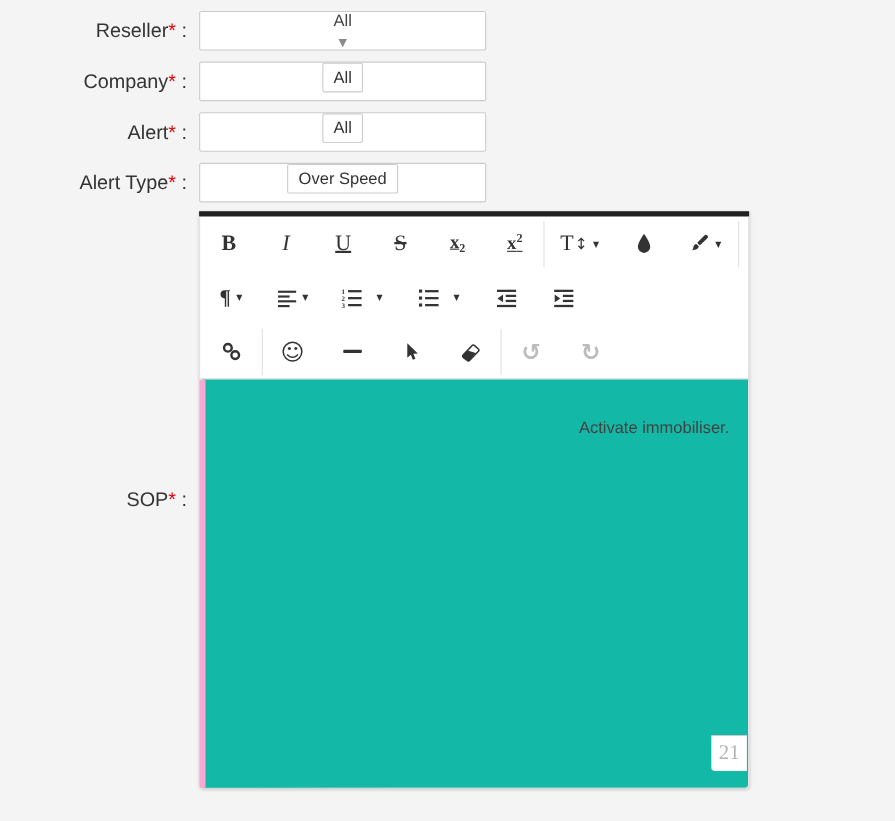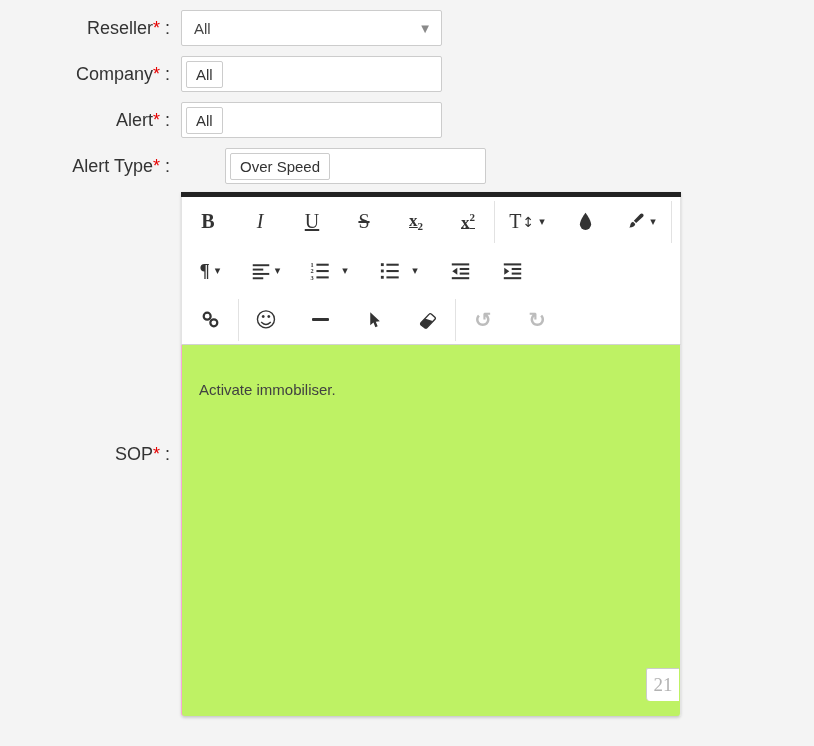--- a/index.html
+++ b/index.html
@@ -5,30 +5,30 @@
   * { box-sizing: border-box; margin: 0; padding: 0; }
   html, body { width: 814px; height: 746px; }
   body {
     background: #f4f4f4;
     font-family: "Liberation Sans", sans-serif;
     color: #333;
     overflow: hidden;
   }
   .form-wrap { padding-top: 10px; }
   .frow { display: flex; align-items: center; margin-bottom: 10px; }
-  .frow.last-field { margin-bottom: 8px; gap: 44px; }
+  .frow.last-field { margin-bottom: 8px; }
   .frow.sop-row { margin-bottom: 0; }
   .flabel {
     width: 181px; text-align: right; padding-right: 11px;
     font-size: 18px; color: #333; flex: none;
   }
   .req { color: #e60000; }
   .control {
     width: 261px; height: 36px; background: #fff;
-    border: 1px solid #ccc; border-radius: 2px;
+    border: 1px solid #ccc; border-radius: 2px; flex-direction: column;
   }
   .selectbox {
     display: flex; align-items: center; justify-content: space-between;
     padding: 0 12px; cursor: pointer;
   }
   .selectbox .val { font-size: 15px; color: #444; }
   .sel-caret { font-family: "DejaVu Sans", sans-serif; font-size: 10px; color: #8a8a8a; }
   .tagfield { display: flex; align-items: center; padding: 0 4px; cursor: text; }
   .chip {
     display: inline-flex; align-items: center; height: 27px;
@@ -67,24 +67,24 @@
   .g-fs { font-size: 20px; }
   .g-arrows { font-family: "DejaVu Sans", sans-serif; font-size: 14px; margin-left: 1px; }
   .g-para { font-family: "Liberation Serif", serif; font-weight: bold; font-size: 19px; }
   .caret { font-family: "DejaVu Sans", sans-serif; font-size: 11px; color: #333; margin-left: 5px; }
   .caret.gap { margin-left: 12px; }
   .g-smiley { font-family: "DejaVu Sans", sans-serif; font-size: 21px; }
   .g-undo, .g-redo { font-family: "DejaVu Sans", sans-serif; font-size: 21px; font-weight: bold; color: #bcbcbc; }
   .hr-bar { width: 17px; height: 3px; background: #333; border-radius: 1px; }
   .svgwrap { display: inline-flex; align-items: center; justify-content: center; }
   .content {
-    position: relative; height: 372px; background: #bef264;
-    border-left: 1px solid #f9a8d4; border-right: 1px solid #e3e3e3;
+    position: relative; height: 372px; background: #14b8a6;
+    border-left: 6px solid #f9a8d4; border-right: 1px solid #e3e3e3;
     border-bottom: 1px solid #cfcfcf; border-radius: 0 0 4px 4px;
-    padding: 20px 17px; font-size: 15px; color: #414141; cursor: text;
+    padding: 20px 17px; font-size: 15px; color: #414141; cursor: text; text-align: right;
   }
   .content p { margin-top: 16px; line-height: 1.25; }
   .counter {
     position: absolute; right: 1px; bottom: 15px;
     width: 33px; height: 33px; background: #fff;
     border-top: 1px solid #ccc; border-left: 1px solid #ccc;
     border-radius: 2px 0 0 4px;
     display: flex; align-items: center; justify-content: center;
     font-family: "Liberation Serif", serif; font-size: 19px; color: #b3b3b3;
   }

